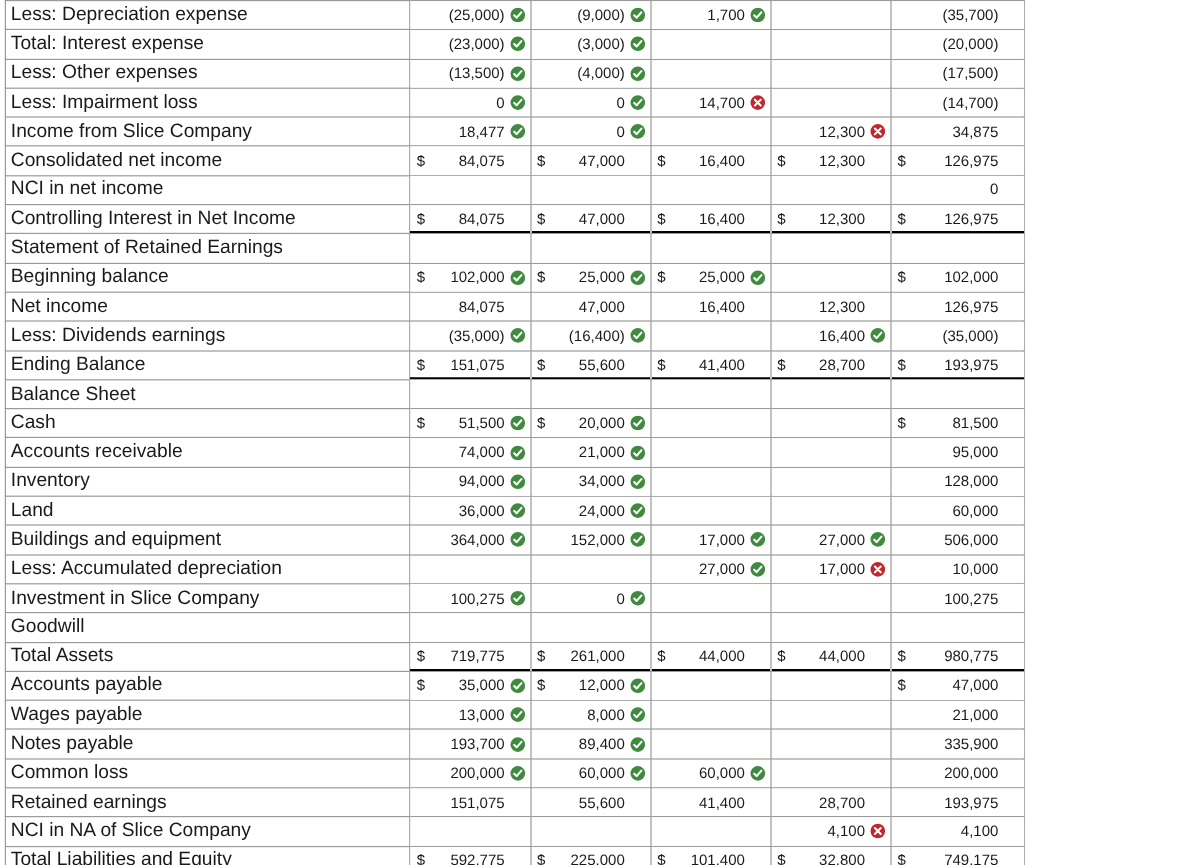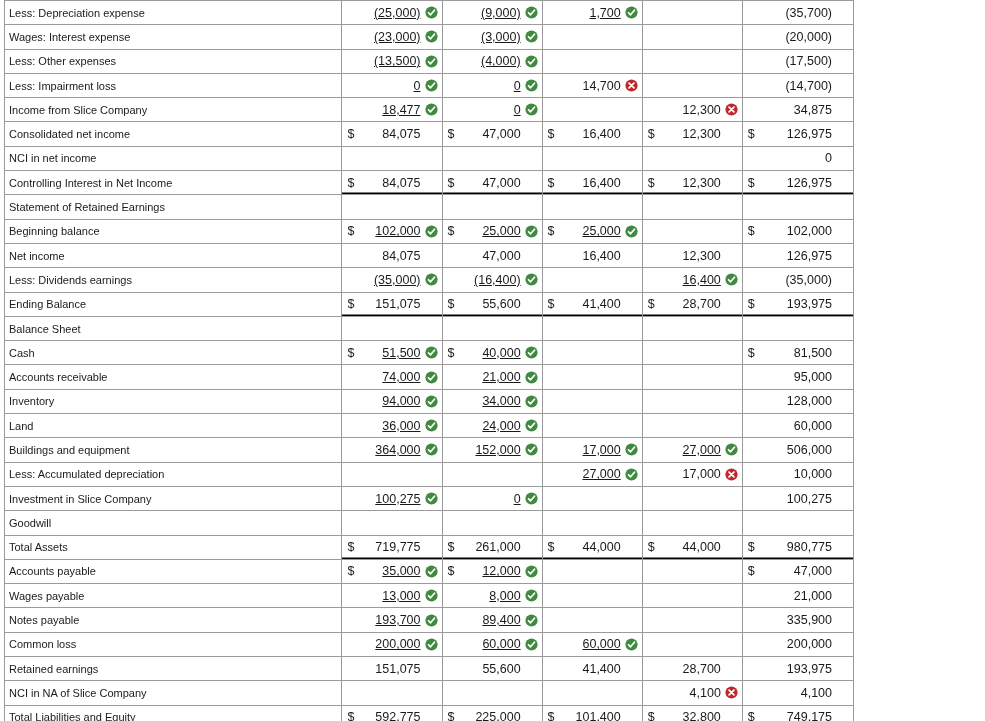--- a/index.html
+++ b/index.html
@@ -31,21 +31,21 @@
     background:#ffffff;
   }
   
   col.c-label{width:337px;}
   col.c-num{width:100px;}
   col.c-num-last{width:111px;}
 
   td.label{
     text-align:left;
     padding-left:6px;
-    font-size:11px;
+    font-size:16px;
   }
   td.bold{font-weight:normal;}
   td.num{
     text-align:right;
     position:relative;
     padding-right:6px;
   }
   
   .cellwrap{
     display:flex;
@@ -67,21 +67,21 @@
   }
   .icon{
     width:13px;height:13px;
     margin-left:4px;
     flex:0 0 13px;
     display:inline-block;
     line-height:0;
   }
   .icon.blank{visibility:hidden;}
   
-  td.ok{background:#f6faf6;text-decoration:underline;}
+  td.ok{background:#f6faf6;}
   td.bad{background:#fdf0f0;}
   
   td.topline{border-top:1.6px solid #000000;}
   td.dblbot{
     border-bottom:1.6px solid #000000;
     box-shadow:inset 0 -5px 0 -3.4px #000000;
   }
 </style>
 </head>
 <body>
@@ -133,21 +133,21 @@
             </span>
           </td>
           <td class="num">
             <span class="cellwrap">
               <span class="val">(35,700)</span>
               <span class="icon blank"></span>
             </span>
           </td>
         </tr>
         <tr>
-          <td class="label">Wages: Interest expense</td>
+          <td class="label">Total: Interest expense</td>
           <td class="num ok">
             <span class="cellwrap">
               <span class="val">(23,000)</span>
               <span class="icon"><svg width="13" height="13" viewBox="0 0 16 16">
                   <circle cx="8" cy="8" r="7.5" fill="#3f8a3f"></circle>
                   <path d="M4.3 8.3 L6.8 10.8 L11.7 5.2" fill="none" stroke="#ffffff" stroke-width="2.1" stroke-linecap="round" stroke-linejoin="round"></path>
                 </svg></span>
             </span>
           </td>
           <td class="num ok">
@@ -643,21 +643,21 @@
               <span class="val">51,500</span>
               <span class="icon"><svg width="13" height="13" viewBox="0 0 16 16">
                   <circle cx="8" cy="8" r="7.5" fill="#3f8a3f"></circle>
                   <path d="M4.3 8.3 L6.8 10.8 L11.7 5.2" fill="none" stroke="#ffffff" stroke-width="2.1" stroke-linecap="round" stroke-linejoin="round"></path>
                 </svg></span>
             </span>
           </td>
           <td class="num ok">
             <span class="dollar">$</span>
             <span class="cellwrap">
-              <span class="val">40,000</span>
+              <span class="val">20,000</span>
               <span class="icon"><svg width="13" height="13" viewBox="0 0 16 16">
                   <circle cx="8" cy="8" r="7.5" fill="#3f8a3f"></circle>
                   <path d="M4.3 8.3 L6.8 10.8 L11.7 5.2" fill="none" stroke="#ffffff" stroke-width="2.1" stroke-linecap="round" stroke-linejoin="round"></path>
                 </svg></span>
             </span>
           </td>
           <td class="num">
             <span class="cellwrap">
               <span class="val"></span>
               <span class="icon blank"></span>

